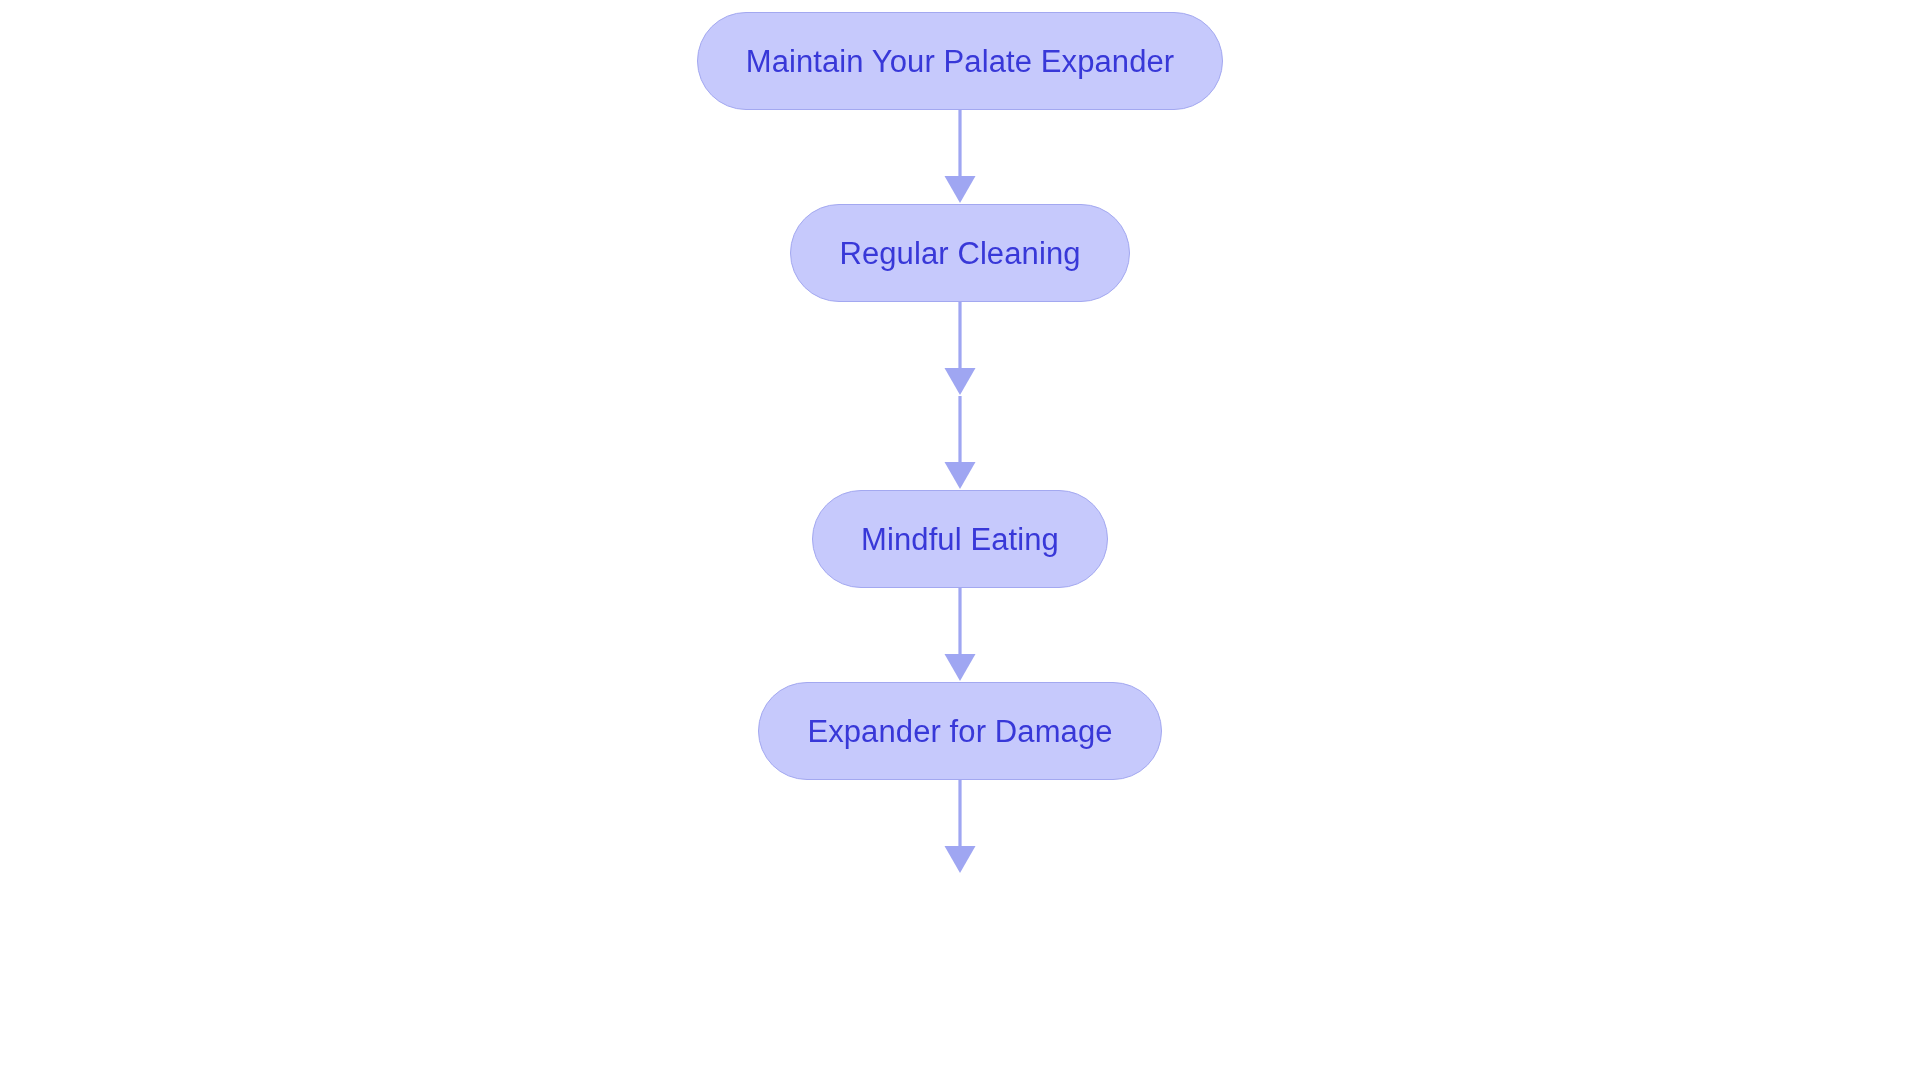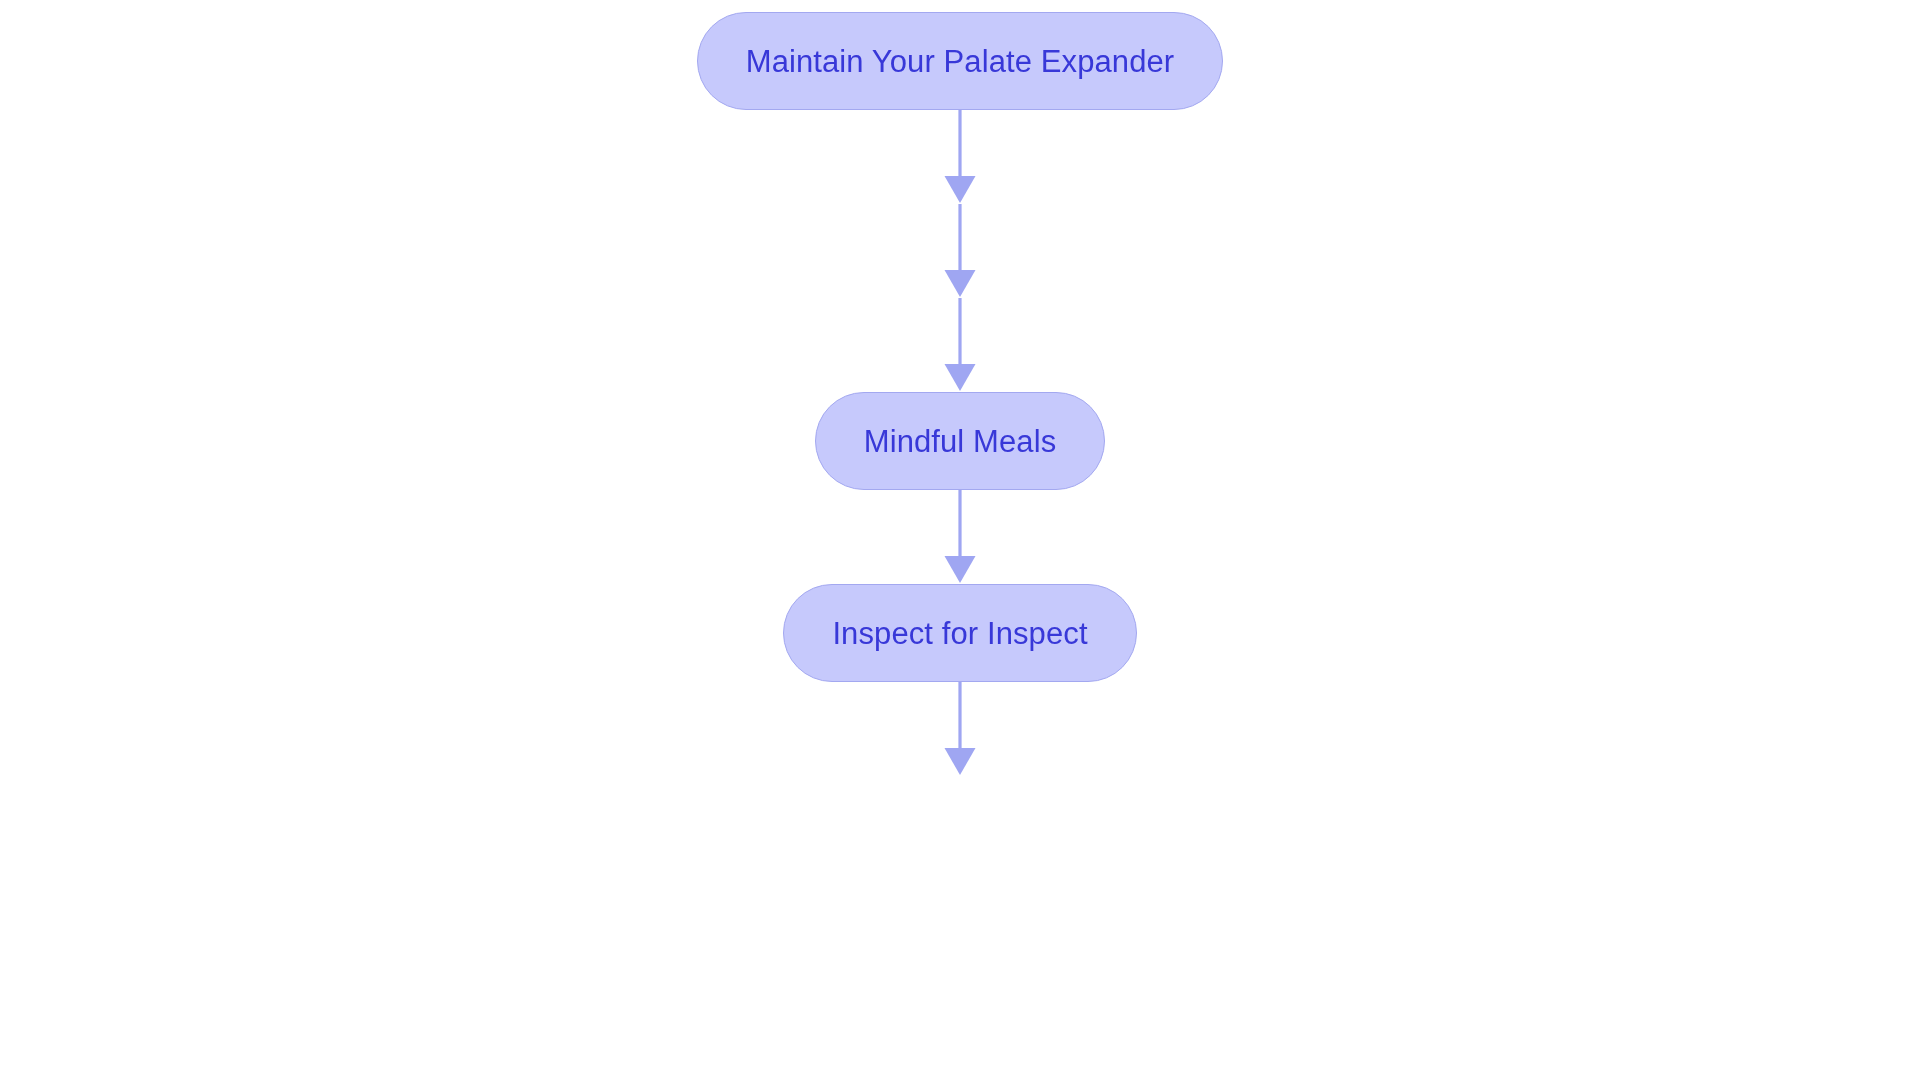--- a/index.html
+++ b/index.html
@@ -83,49 +83,52 @@
       <span class="flow-node-label">Maintain Your Palate Expander</span>
     </div>
 
     <div class="flow-connector">
       <svg viewBox="0 0 40 94" xmlns="http://www.w3.org/2000/svg">
         <line x1="20" y1="0" x2="20" y2="68" stroke="#9fa6f2" stroke-width="3.2"></line>
         <polygon points="4.5,66 35.5,66 20,93" fill="#9fa6f2"></polygon>
       </svg>
     </div>
 
+    <div class="flow-node">
+      <span class="flow-node-label">Regular Cleaning</span>
+    </div>
 
     <div class="flow-connector">
       <svg viewBox="0 0 40 94" xmlns="http://www.w3.org/2000/svg">
         <line x1="20" y1="0" x2="20" y2="68" stroke="#9fa6f2" stroke-width="3.2"></line>
         <polygon points="4.5,66 35.5,66 20,93" fill="#9fa6f2"></polygon>
       </svg>
     </div>
 
 
     <div class="flow-connector">
       <svg viewBox="0 0 40 94" xmlns="http://www.w3.org/2000/svg">
         <line x1="20" y1="0" x2="20" y2="68" stroke="#9fa6f2" stroke-width="3.2"></line>
         <polygon points="4.5,66 35.5,66 20,93" fill="#9fa6f2"></polygon>
       </svg>
     </div>
 
     <div class="flow-node">
-      <span class="flow-node-label">Mindful Meals</span>
+      <span class="flow-node-label">Mindful Eating</span>
     </div>
 
     <div class="flow-connector">
       <svg viewBox="0 0 40 94" xmlns="http://www.w3.org/2000/svg">
         <line x1="20" y1="0" x2="20" y2="68" stroke="#9fa6f2" stroke-width="3.2"></line>
         <polygon points="4.5,66 35.5,66 20,93" fill="#9fa6f2"></polygon>
       </svg>
     </div>
 
     <div class="flow-node">
-      <span class="flow-node-label">Inspect for Inspect</span>
+      <span class="flow-node-label">Expander for Damage</span>
     </div>
 
     <div class="flow-connector">
       <svg viewBox="0 0 40 94" xmlns="http://www.w3.org/2000/svg">
         <line x1="20" y1="0" x2="20" y2="68" stroke="#9fa6f2" stroke-width="3.2"></line>
         <polygon points="4.5,66 35.5,66 20,93" fill="#9fa6f2"></polygon>
       </svg>
     </div>
 
 

